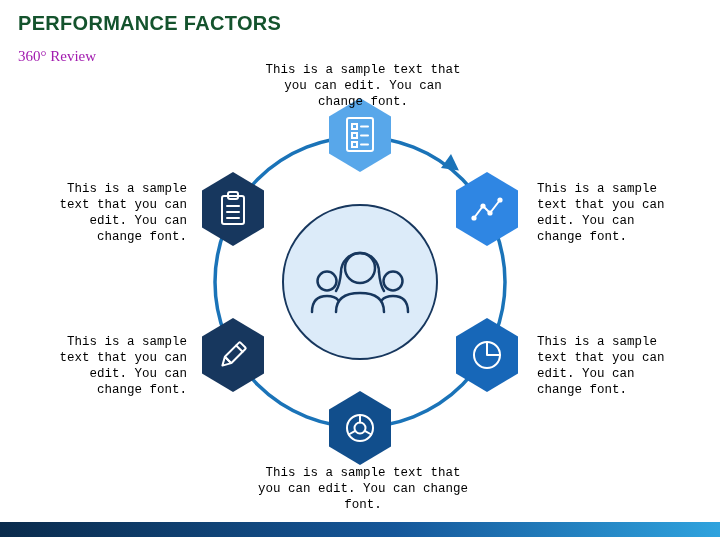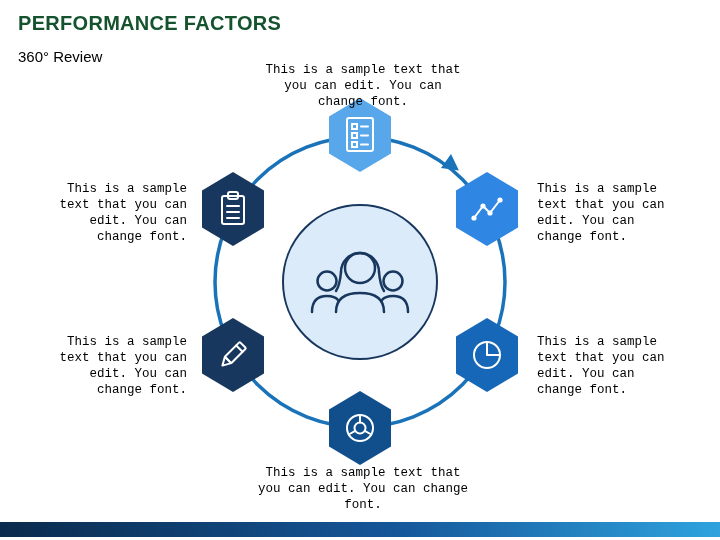--- a/index.html
+++ b/index.html
@@ -7,21 +7,21 @@
     width:720px; height:540px; position:relative; overflow:hidden;
     background:#ffffff;
     font-family:"Liberation Sans", sans-serif;
   }
   .title {
     position:absolute; left:18px; top:12px;
     font-size:20px; font-weight:bold; color:#14532d; letter-spacing:.3px;
   }
   .subtitle {
     position:absolute; left:18px; top:48px;
-    font-size:15px; color:#000000;
+    font-size:15px; color:#a21caf;font-family:Liberation Serif, serif;
   }
   .caption {
     position:absolute; font-size:12.5px; line-height:1.28; color:#000000;font-family:Liberation Mono, monospace;
   }
   .cap-top    { left:263px; top:62px;  width:200px; text-align:center; }
   .cap-bottom { left:255px; top:465px; width:216px; text-align:center; }
   .cap-top-left     { left:52px;  top:181px; width:135px; text-align:right; }
   .cap-bottom-left  { left:52px;  top:334px; width:135px; text-align:right; }
   .cap-top-right    { left:537px; top:181px; width:135px; text-align:left; }
   .cap-bottom-right { left:537px; top:334px; width:135px; text-align:left; }

